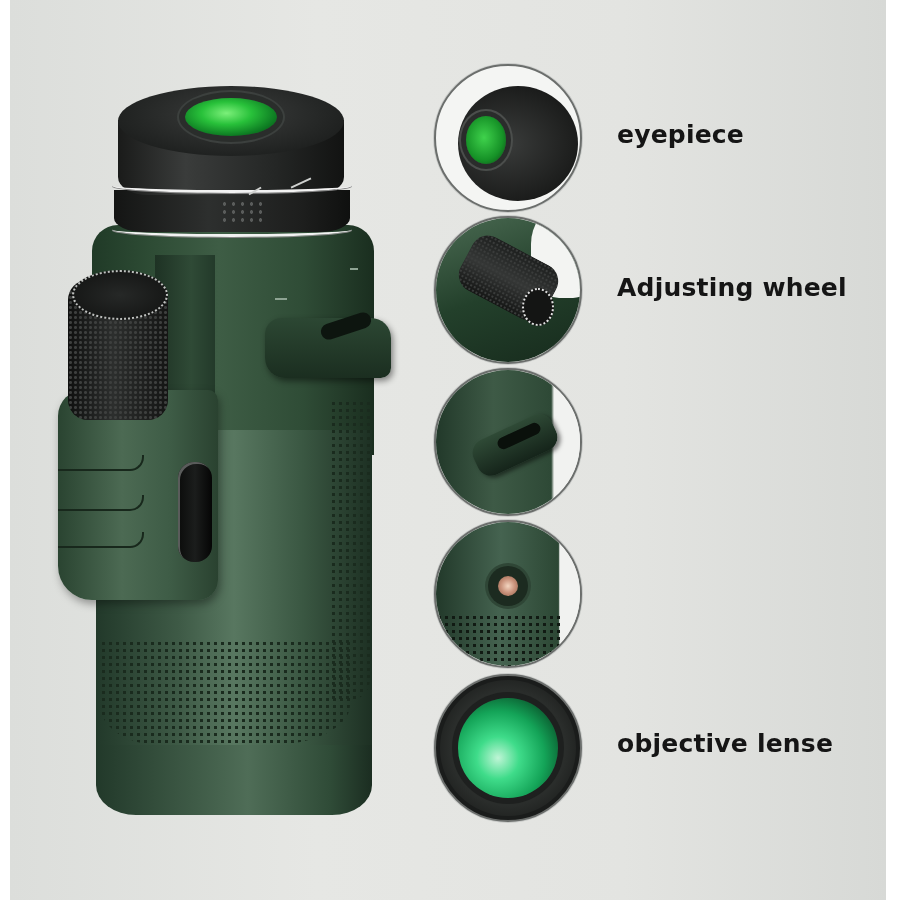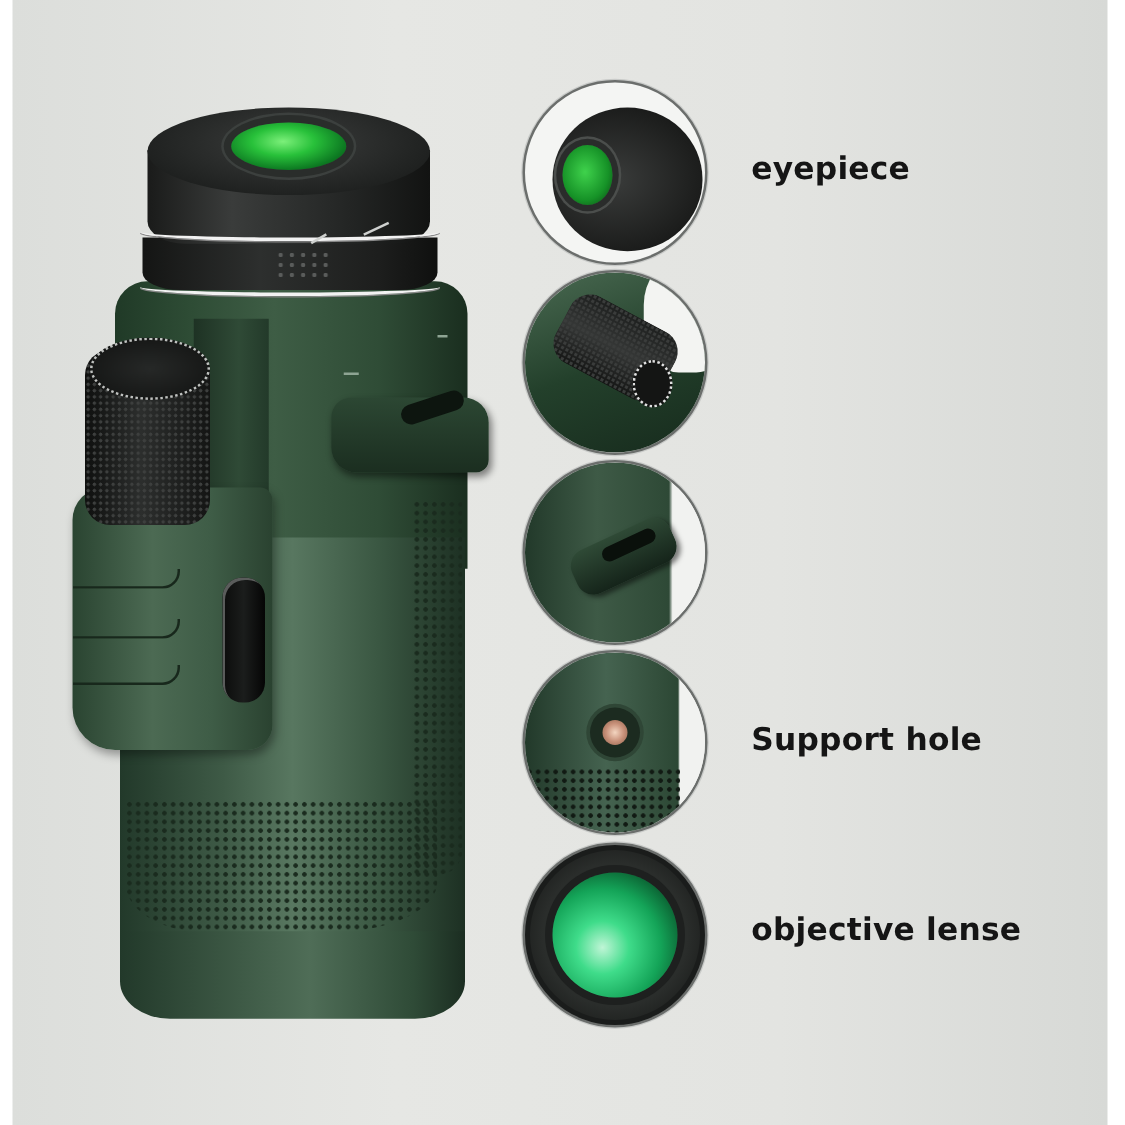--- a/index.html
+++ b/index.html
@@ -105,21 +105,21 @@
     position: absolute; left: 265px; top: 318px; width: 126px; height: 60px; z-index: 6;
     background: linear-gradient(180deg, #2c4733 0%, #1b2e20 100%);
     border-radius: 16px 20px 10px 20px;
     box-shadow: 2px 3px 6px rgba(0,0,0,0.45);
   }
   .lanyard-hole {
     position: absolute; left: 320px; top: 318px; width: 52px; height: 16px; z-index: 7;
     background: #0d150f; border-radius: 8px; transform: rotate(-18deg);
   }
   
-  .callout { position: absolute; left: 418px; width: 440px; height: 150px; }
+  .callout { position: absolute; left: 434px; width: 440px; height: 150px; }
   .circle {
     position: absolute; left: 0; top: 0; width: 144px; height: 144px; border-radius: 50%;
     border: 2px solid #6b6e6c; background: #f4f5f3; overflow: hidden;
     box-shadow: 0 0 0 1px #c8cac8;
   }
   .label {
     position: absolute; left: 183px; font-family: "DejaVu Sans", sans-serif; font-weight: bold;
     font-size: 25px; color: #151515; letter-spacing: 0.2px; white-space: nowrap;
   }
   
@@ -202,38 +202,38 @@
   <div class="label" style="top:56px;">eyepiece</div>
 </div>
 
 <div class="callout" style="top:216px;">
   <div class="circle c-wheel">
     <div class="bg"></div>
     <div class="hl"></div>
     <div class="roll"></div>
     <div class="end"></div>
   </div>
+  <div class="label" style="top:57px;">Adjusting wheel</div>
 </div>
 
 <div class="callout" style="top:368px;">
   <div class="circle c-lanyard">
     <div class="bg"></div>
     <div class="lug"></div>
     <div class="hole"></div>
   </div>
 </div>
 
 <div class="callout" style="top:520px;">
   <div class="circle c-support">
     <div class="bg"></div>
     <div class="mesh"></div>
     <div class="screw-ring"></div>
     <div class="screw"></div>
   </div>
-  <div class="label" style="top:57px;">Support hole</div>
 </div>
 
 <div class="callout" style="top:674px;">
   <div class="circle c-obj">
     <div class="outer"></div>
     <div class="glass"></div>
   </div>
   <div class="label" style="top:55px;">objective lense</div>
 </div>
 

